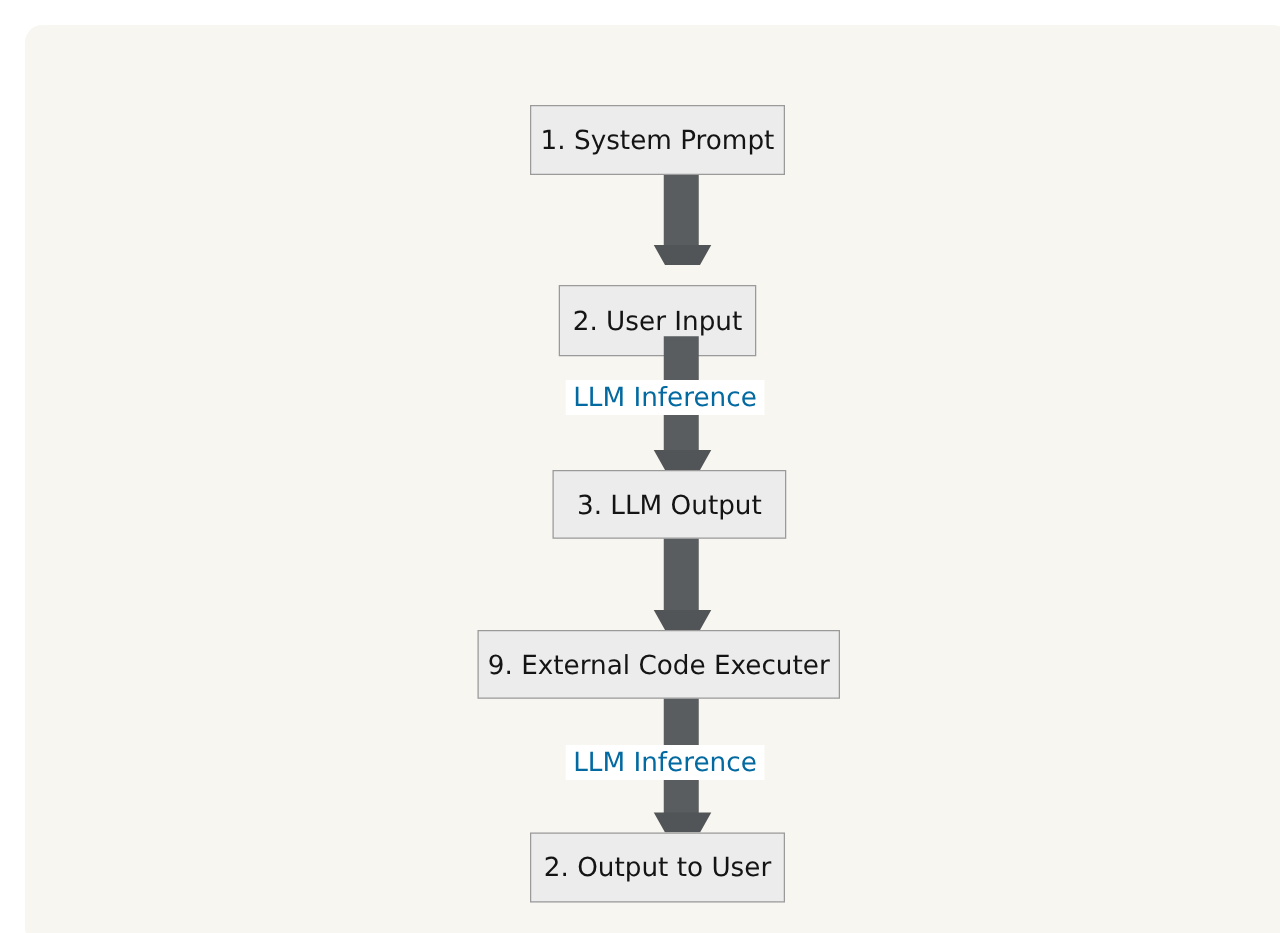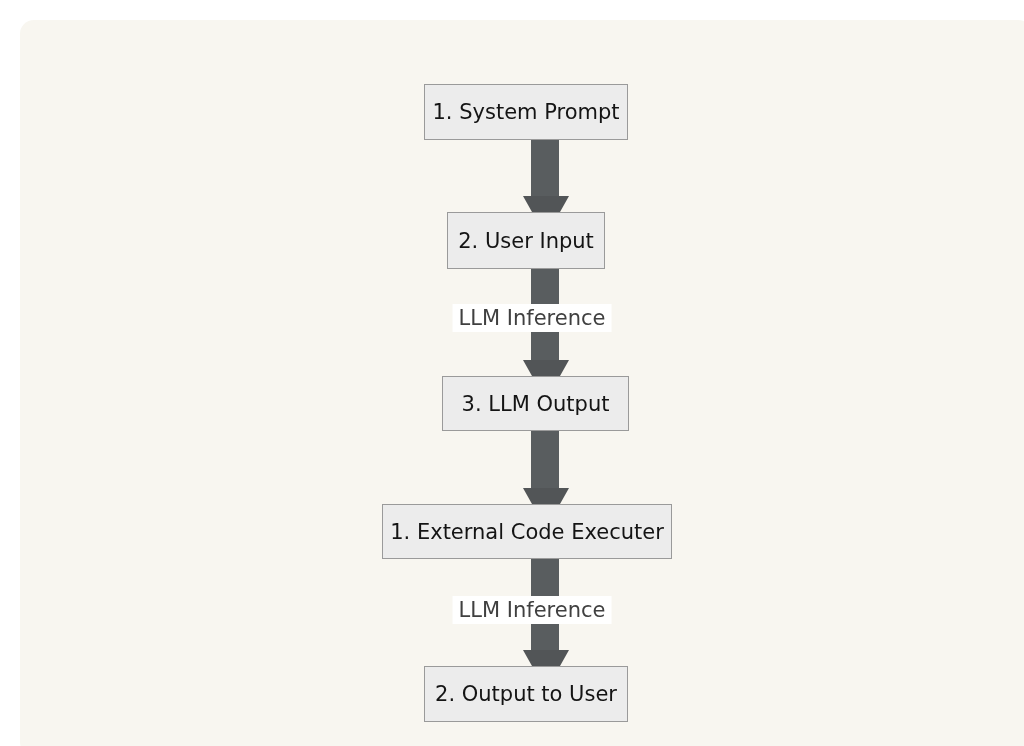--- a/index.html
+++ b/index.html
@@ -40,57 +40,57 @@
     width: 0; height: 0;
     border-left: 9px solid transparent;
     border-right: 9px solid transparent;
     border-top: 16px solid #525557;
   }
   .edge-label {
     position: absolute;
     left: 512px;
     transform: translateX(-50%);
     background: #ffffff;
-    color: #404040;
+    color: #0369a1;
     font-size: 21px;
     line-height: 28px;
     height: 28px;
     padding: 0 6px;
     white-space: nowrap;
   }
 </style>
 </head>
 <body>
 
 <div class="canvas">
 
   <div class="node" style="left:404px; top:64px; width:204px; height:56px;">
     <span>1. System Prompt</span>
   </div>
 
   <div class="edge-line" style="top:120px; height:58px;"></div>
   <div class="edge-head" style="top:176px;"></div>
 
-  <div class="node" style="left:427px; top:192px; width:158px; height:57px;">
+  <div class="node" style="left:427px; top:208px; width:158px; height:57px;">
     <span>2. User Input</span>
   </div>
 
   <div class="edge-line" style="top:249px; height:92px;"></div>
   <div class="edge-head" style="top:340px;"></div>
   <div class="edge-label" style="top:284px;">LLM Inference</div>
 
   <div class="node" style="left:422px; top:356px; width:187px; height:55px;">
     <span>3. LLM Output</span>
   </div>
 
   <div class="edge-line" style="top:411px; height:59px;"></div>
   <div class="edge-head" style="top:468px;"></div>
 
   <div class="node" style="left:362px; top:484px; width:290px; height:55px;">
-    <span>1. External Code Executer</span>
+    <span>9. External Code Executer</span>
   </div>
 
   <div class="edge-line" style="top:539px; height:92px;"></div>
   <div class="edge-head" style="top:630px;"></div>
   <div class="edge-label" style="top:576px;">LLM Inference</div>
 
   <div class="node" style="left:404px; top:646px; width:204px; height:56px;">
     <span>2. Output to User</span>
   </div>
 

